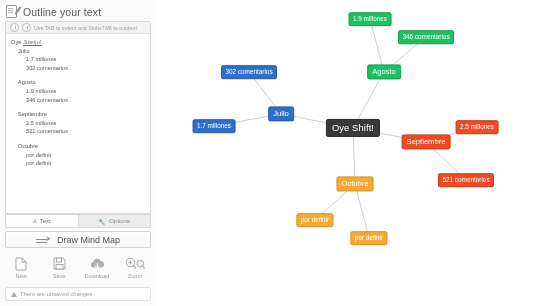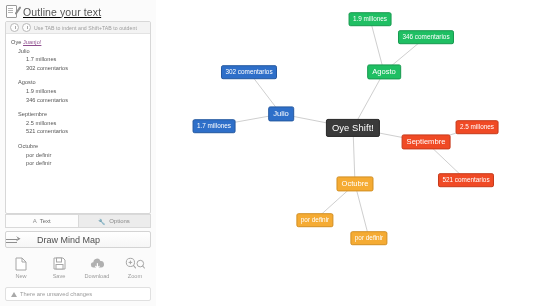--- a/index.html
+++ b/index.html
@@ -9,21 +9,20 @@
     font-family:"Liberation Sans", sans-serif;
     -webkit-font-smoothing:antialiased;
   }
   #app{position:relative;width:550px;height:306px;background:#fff;}
 
   
   #left-panel{
     position:absolute;left:0;top:0;width:182px;height:306px;
     background:#fbfbfb;border-right:3px solid #c2410c;
     box-sizing:border-box;
-    text-decoration:underline;
   }
   .panel-title{
     display:flex;align-items:center;gap:4px;
     padding:5px 6px 4px 6px;
     font-size:10.5px;color:#5d5d5d;letter-spacing:.1px;
   }
   .panel-title .ttl{font-size:10.5px;color:#575757;}
   .note-icon{
     width:13px;height:13px;flex:none;position:relative;
   }
@@ -85,21 +84,21 @@
     font-size:6px;color:#6f6f6f;
     border:1px solid #d9d9d9;box-sizing:border-box;
     background:#fdfdfd;
   }
   .tab.inactive{background:#ececec;color:#8a8a8a;}
   .tab + .tab{border-left:none;}
   .tab .ic{font-size:6px;color:#909090;}
 
   .draw-btn{
     position:absolute;left:5px;top:231px;width:146px;height:17px;
-    display:flex;align-items:center;gap:16px;
+    display:flex;align-items:center;justify-content:center;gap:6px;
     border:1px solid #d4d4d4;border-radius:2px;
     background:linear-gradient(#ffffff,#f6f6f6);
     box-sizing:border-box;cursor:pointer;
   }
   .draw-btn .lbl{font-size:9px;color:#4f4f4f;}
   .arrow-ico{width:15px;height:8px;position:relative;flex:none;}
   .arrow-ico .shaft{
     position:absolute;left:0;top:3px;width:11px;height:2px;
     border-top:1px solid #8f8f8f;border-bottom:1px solid #8f8f8f;
   }

